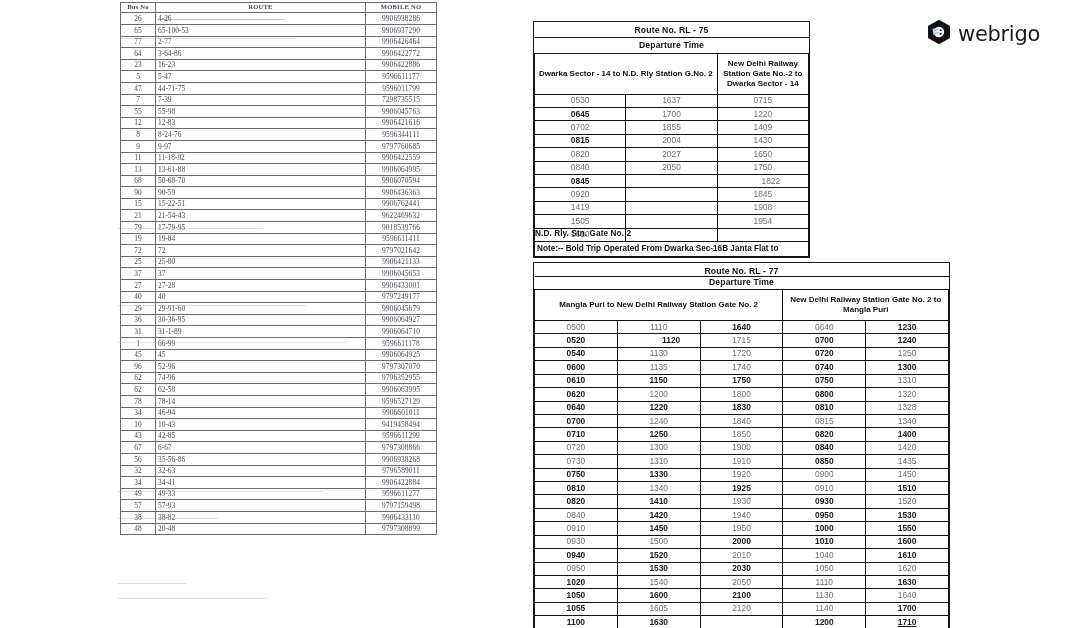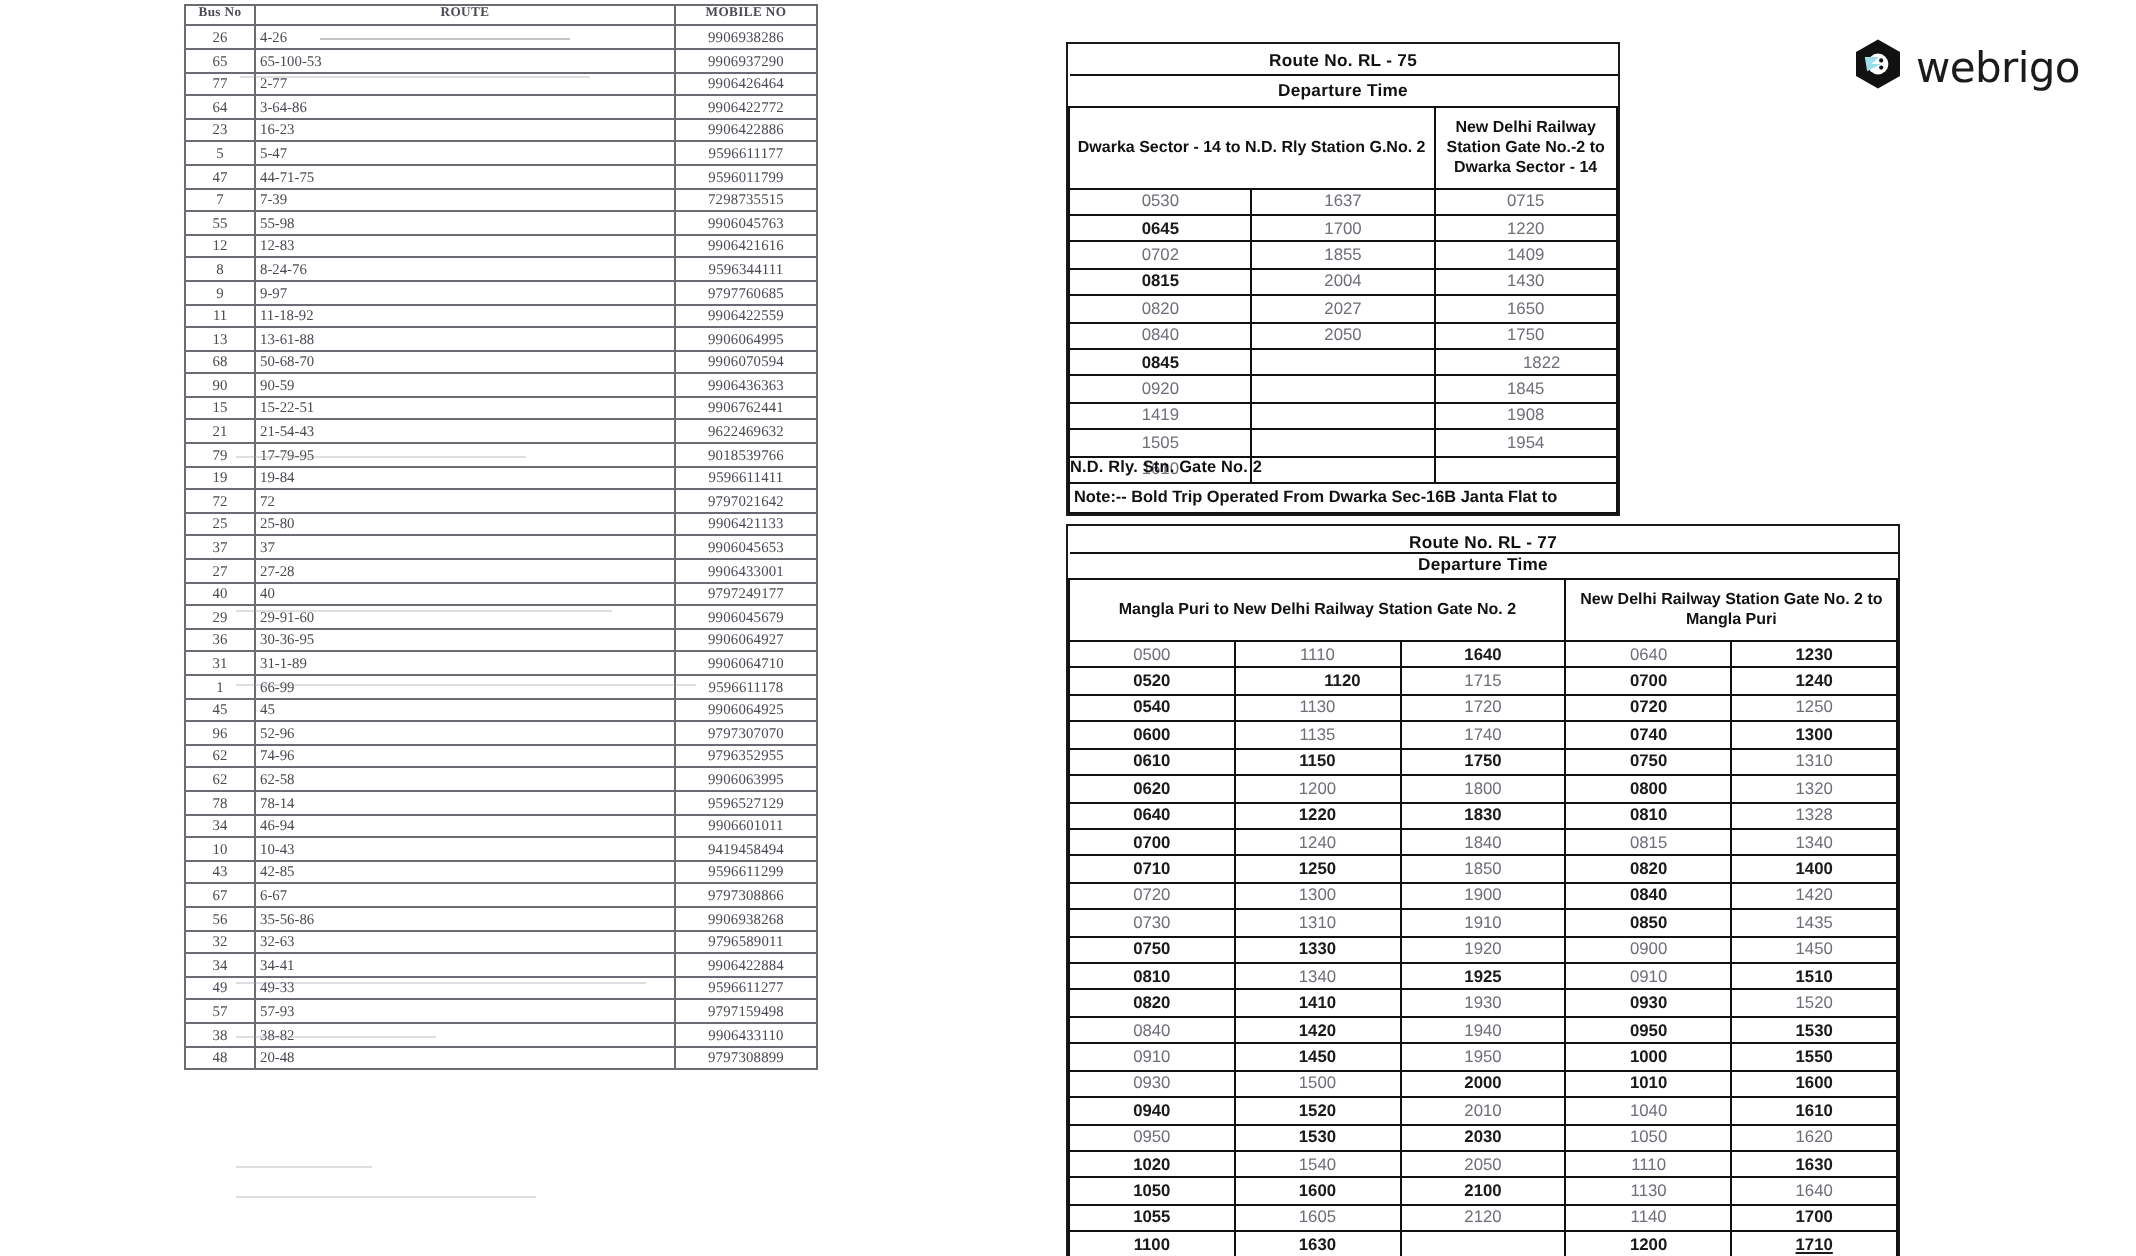--- a/index.html
+++ b/index.html
@@ -11,21 +11,21 @@
     width: 1068px;
     height: 628px;
     position: relative;
     font-family: "Liberation Serif", serif;
     overflow: hidden;
   }
 
   
   #bus-list-panel {
     position: absolute;
-    left: 92px;
+    left: 120px;
     top: 2px;
     width: 303px;
   }
   table.bus-table {
     border-collapse: collapse;
     width: 100%;
     table-layout: fixed;
     font-family: "Liberation Serif", serif;
     color: #4a4a52;
   }

